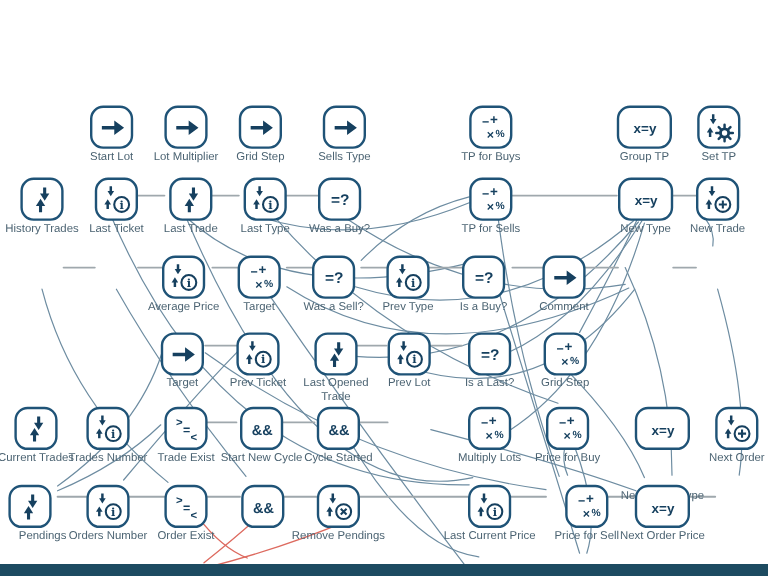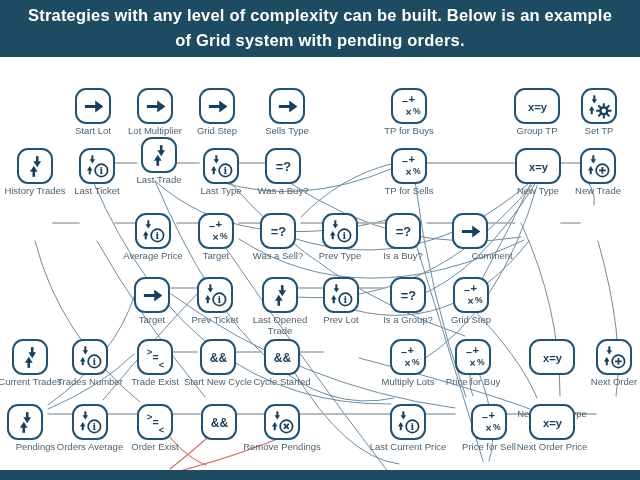--- a/index.html
+++ b/index.html
@@ -16,24 +16,20 @@
   .icon-box{box-sizing:border-box;height:36px;background:#ffffff;border:2.4px solid #1f5377;
             border-radius:11px;display:flex;align-items:center;justify-content:center;}
   .nlabel{position:absolute;top:38px;left:50%;transform:translateX(-50%);
           font-size:9.5px;color:#4b6372;white-space:nowrap;text-align:center;line-height:1.15;}
   .nlabel.wrap{white-space:normal;width:62px;}
 </style>
 </head>
 <body>
 
 <div class="stage">
-  <div class="hdr" style="background: rgb(29, 75, 97);">
-    <div>Strategies with any level of complexity can be built. Below is an example</div>
-    <div>of Grid system with pending orders.</div>
-  </div>
 
   <div class="canvas">
     <svg id="edges" viewBox="0 0 640 480">
         <path d="M155 124 Q240 200 391 162" fill="none" stroke="#6d8ca1" stroke-width="1" stroke-linecap="round"></path>
         <path d="M217 124 Q300 150 391 112" fill="none" stroke="#6d8ca1" stroke-width="1" stroke-linecap="round"></path>
         <path d="M229 124 Q320 230 465 279" fill="none" stroke="#6d8ca1" stroke-width="1" stroke-linecap="round"></path>
         <path d="M287 124 Q400 200 521 180" fill="none" stroke="#6d8ca1" stroke-width="1" stroke-linecap="round"></path>
         <path d="M93 124 Q190 350 391 347" fill="none" stroke="#6d8ca1" stroke-width="1" stroke-linecap="round"></path>
         <path d="M155 124 Q260 370 394 341" fill="none" stroke="#6d8ca1" stroke-width="1" stroke-linecap="round"></path>
         <path d="M296 182 Q420 220 528 127" fill="none" stroke="#6d8ca1" stroke-width="1" stroke-linecap="round"></path>
@@ -179,21 +175,21 @@
               <path d="M12 5v6" stroke="#16405f" stroke-width="2.4" fill="none"></path>
               <path d="M8.8 9.5l3.2 5 3.2-5z" fill="#16405f"></path>
    <path d="M9 27v-6" stroke="#16405f" stroke-width="2.4" fill="none"></path>
               <path d="M5.8 22.5l3.2-5 3.2 5z" fill="#16405f"></path>
               <circle cx="22.5" cy="22.5" r="7.2" fill="none" stroke="#16405f" stroke-width="2"></circle>
               <text x="22.5" y="26.6" text-anchor="middle" font-size="11" font-weight="bold" font-family="DejaVu Serif,serif" fill="#16405f">i</text>
             </svg>
           </div>
           <div class="nlabel" style="color: rgb(75, 99, 114);">Last Ticket</div>
         </div>
-        <div class="node" style="left: 141px; top: 80px; width: 36px;">
+        <div class="node" style="left: 141px; top: 91px; width: 36px;">
           <div class="icon-box" style="width: 36px; border-color: rgb(31, 83, 119);">
             <svg width="31" height="31" viewBox="0 0 36 36">
               <path d="M20 6v8" stroke="#16405f" stroke-width="3" fill="none"></path>
               <path d="M15.5 12l4.5 7 4.5-7z" fill="#16405f"></path>
    <path d="M16 30v-8" stroke="#16405f" stroke-width="3" fill="none"></path>
               <path d="M11.5 24l4.5-7 4.5 7z" fill="#16405f"></path>
             </svg>
           </div>
           <div class="nlabel" style="color: rgb(75, 99, 114);">Last Trade</div>
         </div>
@@ -302,21 +298,21 @@
             </svg>
           </div>
           <div class="nlabel" style="color: rgb(75, 99, 114);">Is a Buy?</div>
         </div>
         <div class="node" style="left: 452px; top: 156px; width: 36px;">
           <div class="icon-box" style="width: 36px; border-color: rgb(31, 83, 119);">
             <svg width="31" height="31" viewBox="0 0 36 36">
               <path d="M8 16.3h12v-5.3l9.5 7 -9.5 7v-5.3H8z" fill="#16405f"></path>
             </svg>
           </div>
-          <div class="nlabel" style="color: rgb(75, 99, 114); margin-left: 22px;">Comment</div>
+          <div class="nlabel" style="color: rgb(75, 99, 114);">Comment</div>
         </div>
         <div class="node" style="left: 134px; top: 220px; width: 36px;">
           <div class="icon-box" style="width: 36px; border-color: rgb(31, 83, 119);">
             <svg width="31" height="31" viewBox="0 0 36 36">
               <path d="M8 16.3h12v-5.3l9.5 7 -9.5 7v-5.3H8z" fill="#16405f"></path>
             </svg>
           </div>
           <div class="nlabel" style="color: rgb(75, 99, 114);">Target</div>
         </div>
         <div class="node" style="left: 197px; top: 220px; width: 36px;">
@@ -355,21 +351,21 @@
             </svg>
           </div>
           <div class="nlabel" style="color: rgb(75, 99, 114);">Prev Lot</div>
         </div>
         <div class="node" style="left: 390px; top: 220px; width: 36px;">
           <div class="icon-box" style="width: 36px; border-color: rgb(31, 83, 119);">
             <svg width="31" height="31" viewBox="0 0 36 36">
               <text x="18" y="23.5" text-anchor="middle" font-size="15" font-weight="bold" fill="#16405f" font-family="Liberation Sans,sans-serif">=?</text>
             </svg>
           </div>
-          <div class="nlabel" style="color: rgb(75, 99, 114);">Is a Group?</div>
+          <div class="nlabel" style="color: rgb(75, 99, 114);">Is a Last?</div>
         </div>
         <div class="node" style="left: 453px; top: 220px; width: 36px;">
           <div class="icon-box" style="width: 36px; border-color: rgb(31, 83, 119);">
             <svg width="31" height="31" viewBox="0 0 36 36">
               <text x="12.5" y="16" text-anchor="middle" font-size="12" font-weight="bold" fill="#16405f" font-family="Liberation Sans,sans-serif">−</text>
        <text x="20.5" y="14.5" text-anchor="middle" font-size="13" font-weight="bold" fill="#16405f" font-family="Liberation Sans,sans-serif">+</text>
        <text x="17" y="29" text-anchor="middle" font-size="12" font-weight="bold" fill="#16405f" font-family="Liberation Sans,sans-serif">×</text>
        <text x="26.5" y="27" text-anchor="middle" font-size="10" font-weight="bold" fill="#16405f" font-family="Liberation Sans,sans-serif">%</text>
             </svg>
           </div>
@@ -483,21 +479,21 @@
           <div class="icon-box" style="width: 36px; border-color: rgb(31, 83, 119);">
             <svg width="31" height="31" viewBox="0 0 36 36">
               <path d="M12 5v6" stroke="#16405f" stroke-width="2.4" fill="none"></path>
               <path d="M8.8 9.5l3.2 5 3.2-5z" fill="#16405f"></path>
    <path d="M9 27v-6" stroke="#16405f" stroke-width="2.4" fill="none"></path>
               <path d="M5.8 22.5l3.2-5 3.2 5z" fill="#16405f"></path>
               <circle cx="22.5" cy="22.5" r="7.2" fill="none" stroke="#16405f" stroke-width="2"></circle>
               <text x="22.5" y="26.6" text-anchor="middle" font-size="11" font-weight="bold" font-family="DejaVu Serif,serif" fill="#16405f">i</text>
             </svg>
           </div>
-          <div class="nlabel" style="color: rgb(75, 99, 114);">Orders Average</div>
+          <div class="nlabel" style="color: rgb(75, 99, 114);">Orders Number</div>
         </div>
         <div class="node" style="left: 137px; top: 347px; width: 36px;">
           <div class="icon-box" style="width: 36px; border-color: rgb(31, 83, 119);">
             <svg width="31" height="31" viewBox="0 0 36 36">
               <text x="11" y="15.5" text-anchor="middle" font-size="11" font-weight="bold" fill="#16405f" font-family="Liberation Sans,sans-serif">&gt;</text>
        <text x="18" y="22.5" text-anchor="middle" font-size="12" font-weight="bold" fill="#16405f" font-family="Liberation Sans,sans-serif">=</text>
        <text x="25" y="30" text-anchor="middle" font-size="11" font-weight="bold" fill="#16405f" font-family="Liberation Sans,sans-serif">&lt;</text>
             </svg>
           </div>
           <div class="nlabel" style="color: rgb(75, 99, 114);">Order Exist</div>

